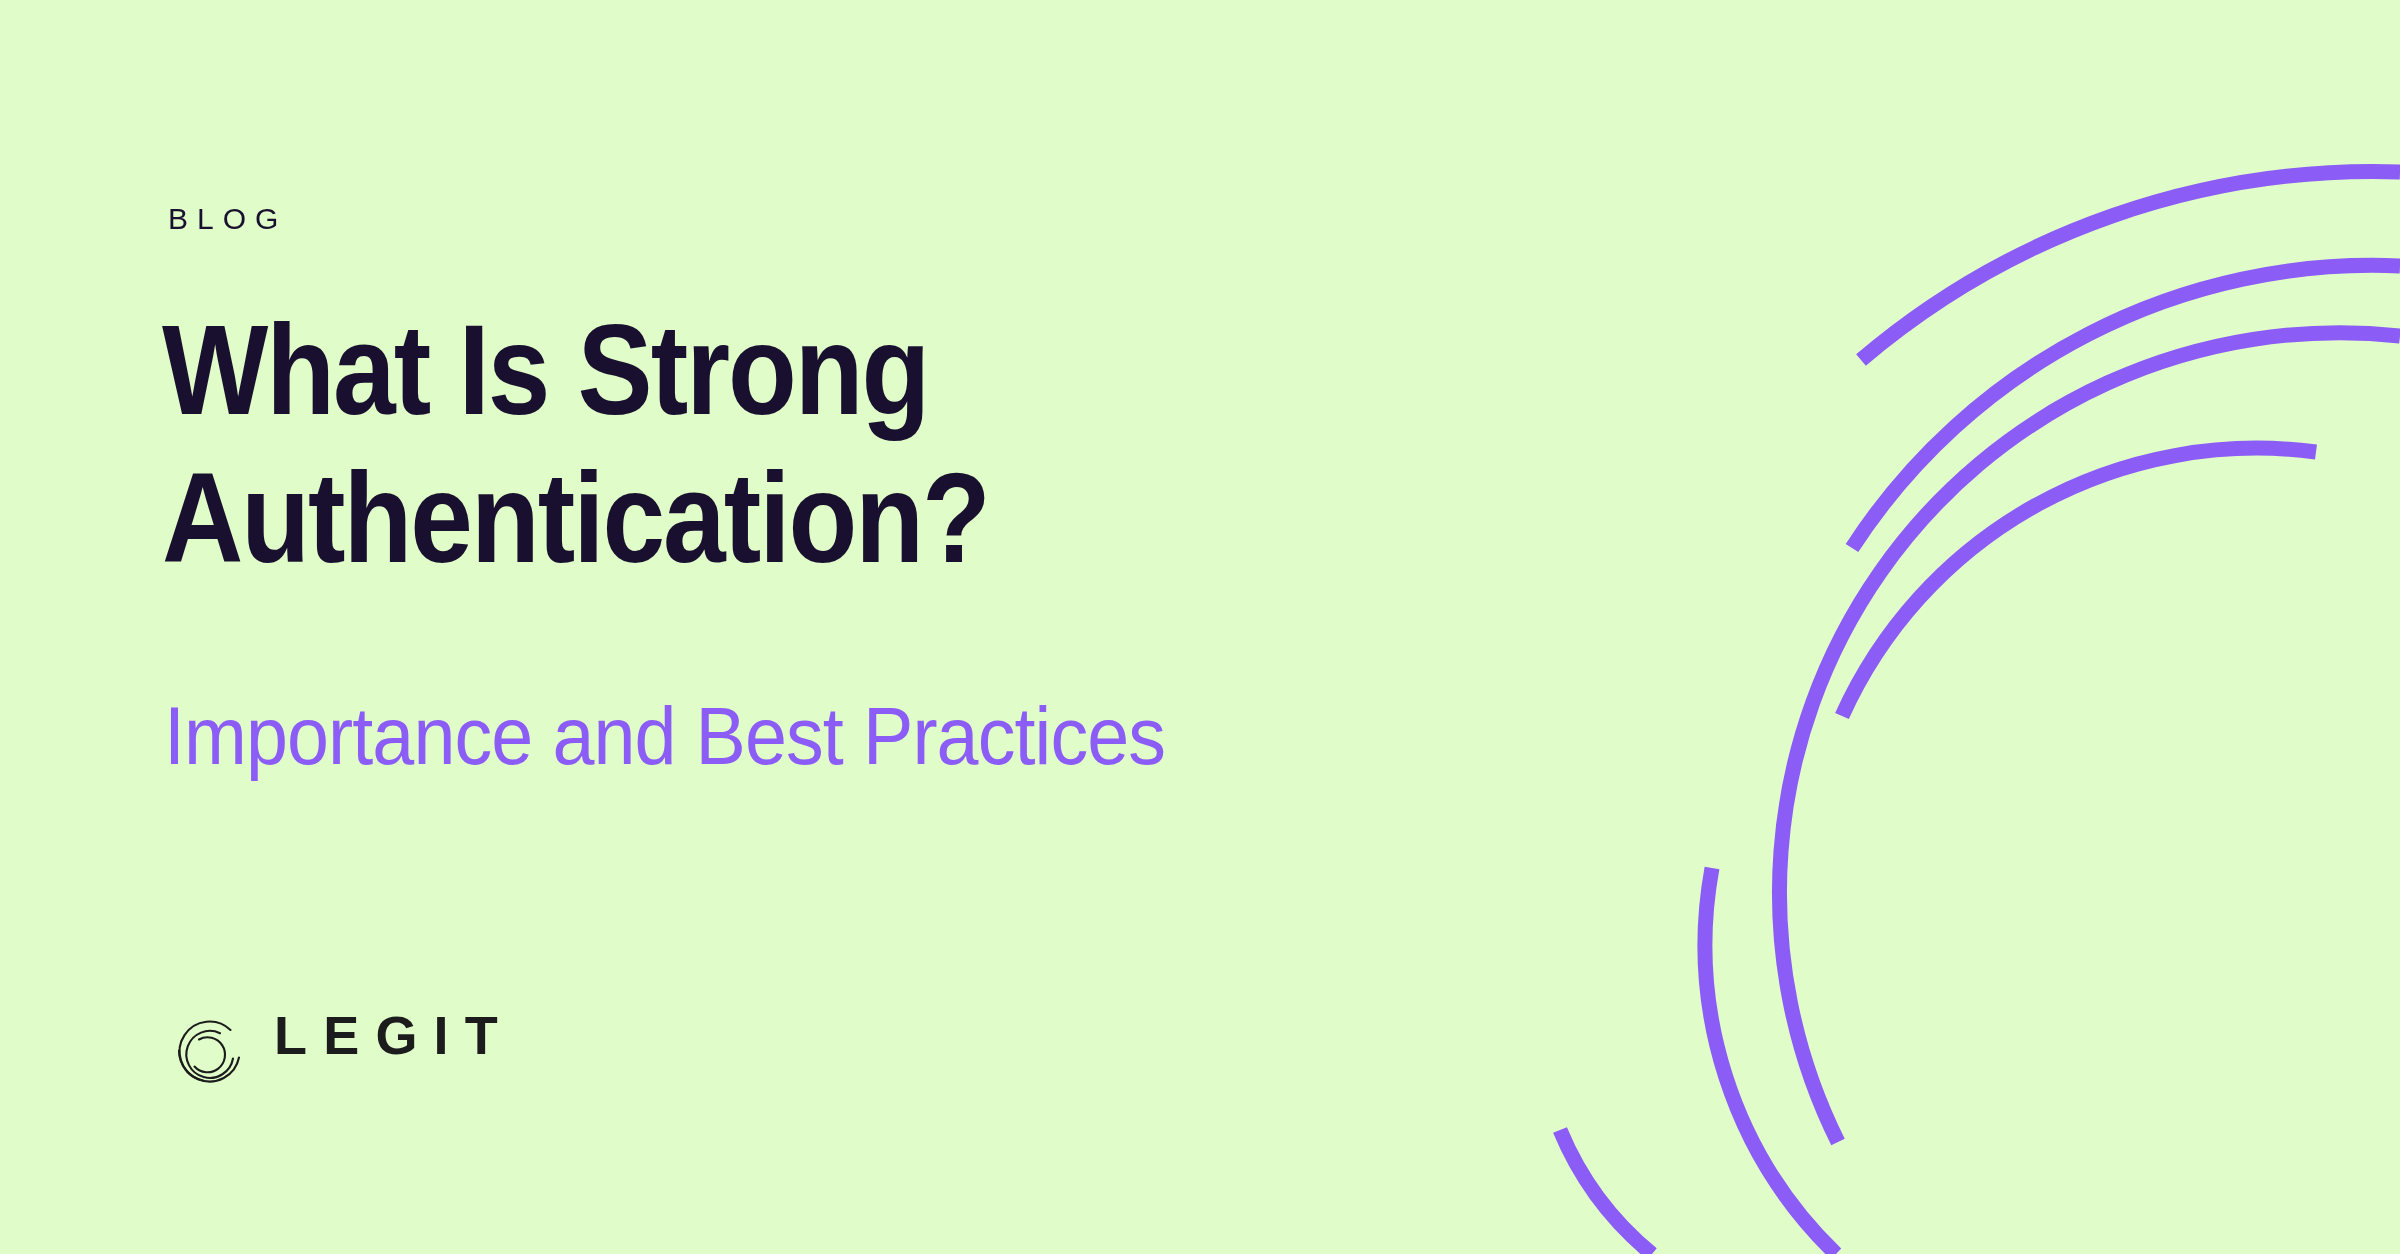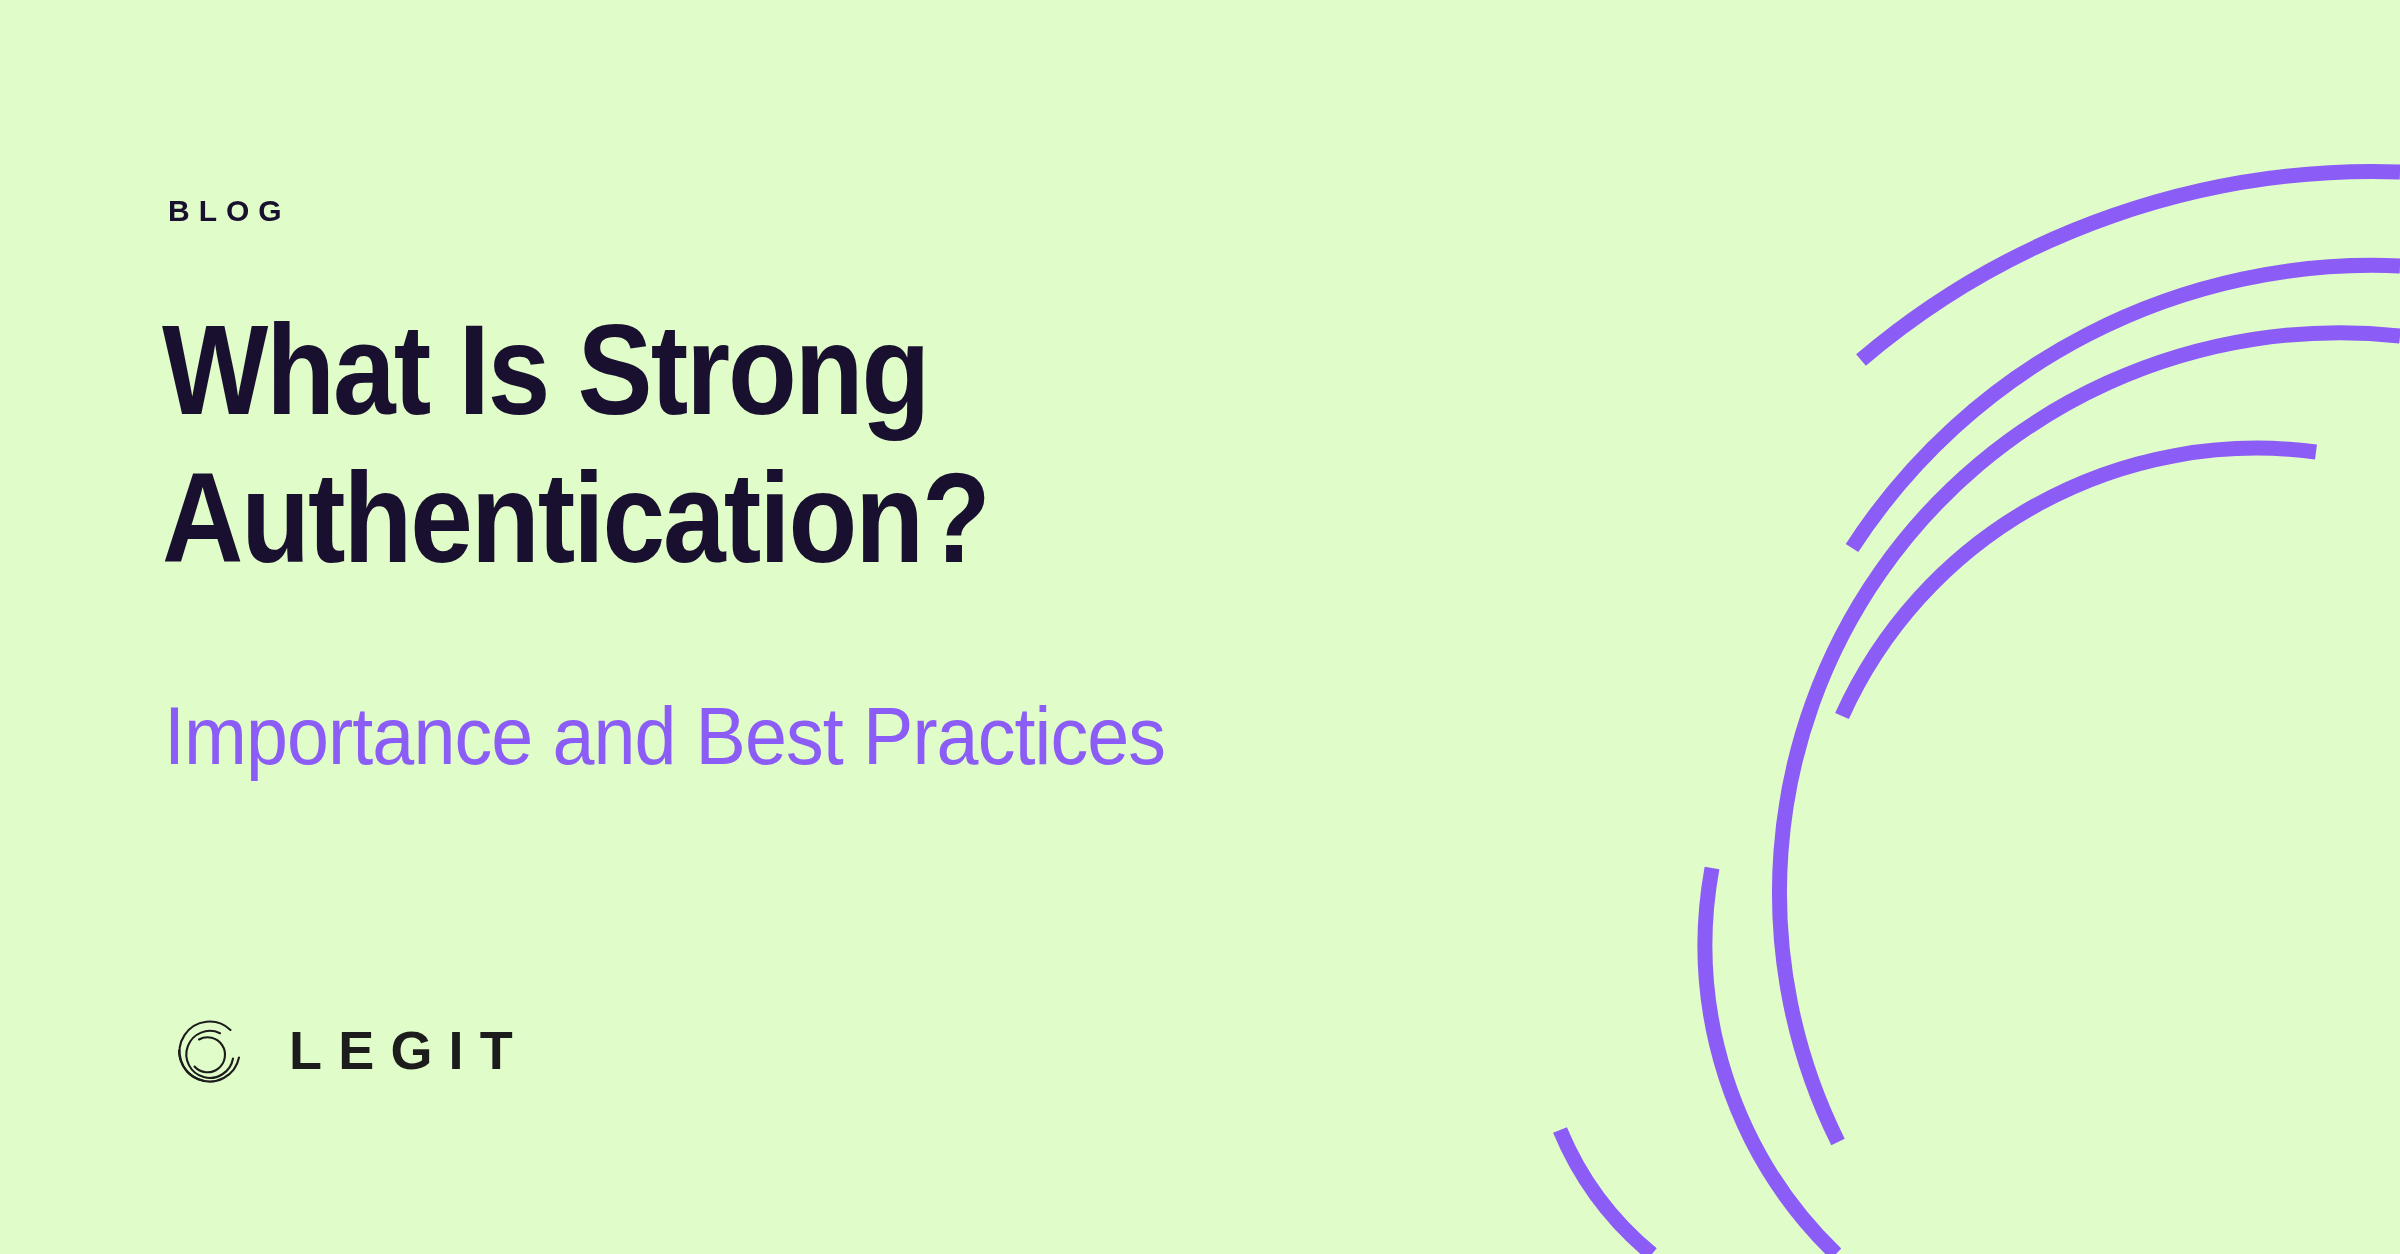--- a/index.html
+++ b/index.html
@@ -32,24 +32,24 @@
   #content {
     position: absolute;
     left: 168px;
     top: 0;
     width: 1400px;
     height: 1254px;
   }
 
   .eyebrow {
     position: absolute;
-    top: 196px;
+    top: 204px;
     left: 0;
     font-size: 30px;
-    font-weight: 700;
+    font-weight: 400;
     letter-spacing: 0.30em;
     color: #190F2E;
     line-height: 1;
     text-transform: uppercase;
   }
 
   .headline {
     position: absolute;
     top: 296px;
     left: -6px;
@@ -79,22 +79,21 @@
     transform: scaleX(0.92);
     transform-origin: left top;
   }
 
   
   #logo {
     position: absolute;
     left: 168px;
     top: 1008px;
     display: flex;
-    align-items: center;
-    gap: 37px;
+    gap: 22px;
   }
 
   #logo-mark {
     display: block;
     width: 84px;
     height: 84px;
     flex: 0 0 auto;
   }
 
   #logo-word {

